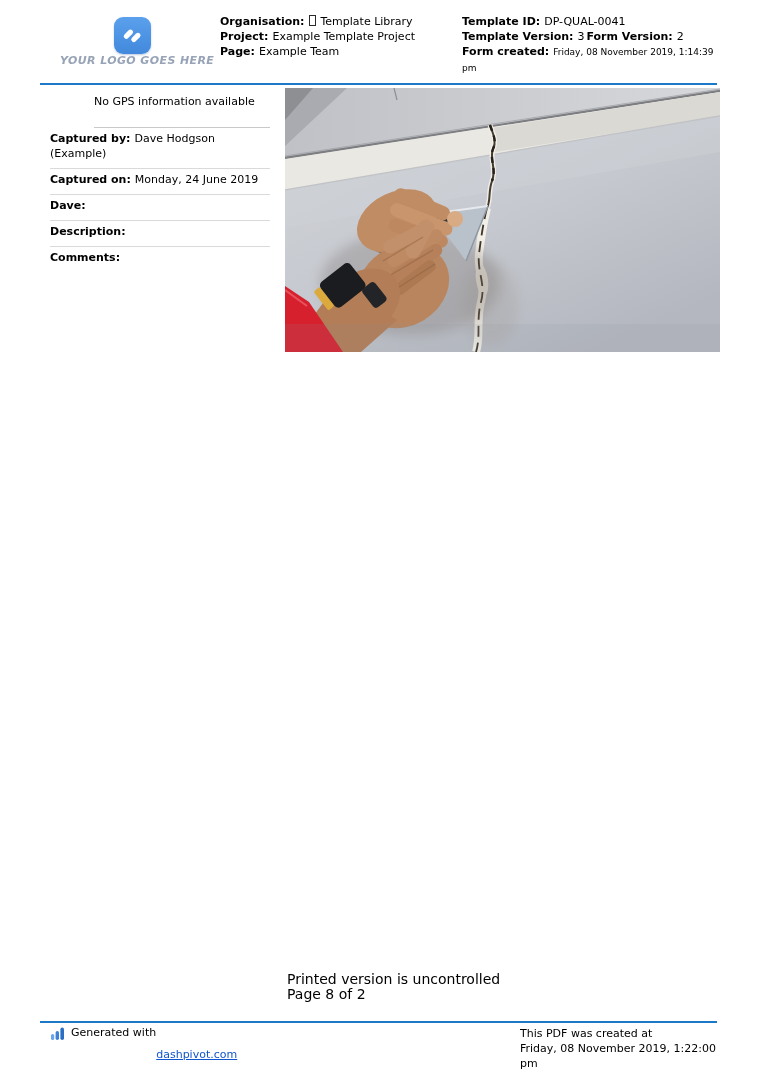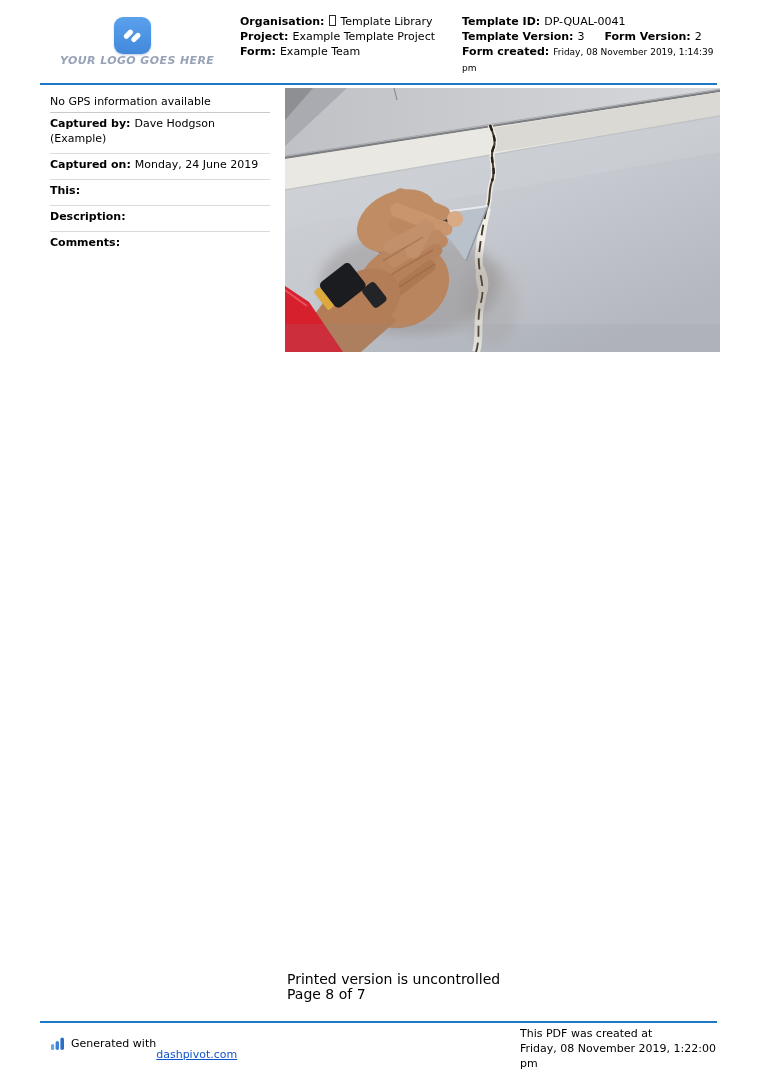--- a/index.html
+++ b/index.html
@@ -10,44 +10,44 @@
   
   .logo-wrap { position:absolute; left:50px; top:17px; display:flex; align-items:center;flex-direction:column; }
   .logo-icon { width:37px; height:37px; border-radius:9px;
                background:linear-gradient(180deg,#5aa0ec 0%,#4289dd 100%);
                box-shadow:0 1px 2px rgba(60,100,160,.35);
                display:flex; align-items:center; justify-content:center; }
   .logo-text { margin-left:10px; font-size:11px; font-weight:bold; font-style:italic;
                color:#97a3b6; letter-spacing:.4px; }
 
   .hdr-col { position:absolute; top:14px; font-size:11px; line-height:15px; }
-  .hdr-mid { left:240px; width:230px; }
+  .hdr-mid { left:220px; width:230px; }
   .hdr-right { left:462px; width:262px; }
   .lbl { font-weight:bold; margin-right:4px; }
-  .pair + .pair { margin-left:20px; }
+  .pair + .pair { margin-left:2px; }
   .small-val { font-size:9px; }
   .glyph-box { display:inline-block; width:7px; height:11px; border:1px solid #2b2b2b;
                vertical-align:-1px; margin:0 4px 0 1px; }
 
   .rule { position:absolute; left:40px; width:677px; height:2px; background:#1e78c8; }
   .rule-top { top:83px; }
   .rule-bottom { top:1021px; }
 
   
   .meta { position:absolute; left:50px; top:92px; width:220px; font-size:11px; line-height:15px; }
   .meta-row { padding:3px 0 7px; border-bottom:1px solid #dadada; }
-  .meta-row:first-child { padding-top:2px; padding-bottom:3px; border-color:#c9c9c9; }
+  .meta-row:first-child { padding-top:2px; padding-bottom:18px; border-color:#c9c9c9;margin-left:44px; }
   .meta-row:last-child { border-bottom:none; }
 
   
   .photo { position:absolute; left:285px; top:88px; width:435px; height:264px; overflow:hidden; }
   .photo svg { display:block; }
 
   
-  .footer-left { position:absolute; left:50px; top:1026px; display:flex; align-items:center;
+  .footer-left { position:absolute; left:50px; top:1026px; display:flex; 
                  font-size:11px; }
   .footer-left svg { margin-right:6px; }
   .link { color:#1155cc; text-decoration:underline; cursor:pointer;margin-top:22px; }
   .footer-mid { position:absolute; left:287px; top:972px; font-size:14px; line-height:15px; }
   .footer-right { position:absolute; left:520px; top:1026px; width:212px;
                   font-size:11px; line-height:15px; }
 </style>
 </head>
 <body>
 
@@ -66,21 +66,21 @@
   </div>
 
   <div class="hdr-col hdr-mid">
     <div>
       <b class="lbl">Organisation:</b><span class="glyph-box"></span><span>Template Library</span>
     </div>
     <div>
       <b class="lbl">Project:</b><span>Example Template Project</span>
     </div>
     <div>
-      <b class="lbl">Form:</b><span>Example Team</span>
+      <b class="lbl">Page:</b><span>Example Team</span>
     </div>
   </div>
 
   <div class="hdr-col hdr-right">
     <div>
       <b class="lbl">Template ID:</b><span>DP-QUAL-0041</span>
     </div>
     <div>
       <span class="pair"><b class="lbl">Template Version:</b><span>3</span></span><span class="pair"><b class="lbl">Form Version:</b><span>2</span></span>
     </div>
@@ -93,21 +93,21 @@
 
   <div class="meta">
     <div class="meta-row">No GPS information available</div>
     <div class="meta-row">
       <b class="lbl">Captured by:</b><span>Dave Hodgson (Example)</span>
     </div>
     <div class="meta-row">
       <b class="lbl">Captured on:</b><span>Monday, 24 June 2019</span>
     </div>
     <div class="meta-row">
-      <b class="lbl">This:</b>
+      <b class="lbl">Dave:</b>
     </div>
     <div class="meta-row">
       <b class="lbl">Description:</b>
     </div>
     <div class="meta-row">
       <b class="lbl">Comments:</b>
     </div>
   </div>
 
   <div class="photo" role="img" aria-label="Hand holding a scraper tool against a cracked plaster wall">
@@ -220,21 +220,21 @@
       <rect x="1" y="8" width="3.2" height="6" rx="1.6" fill="#6aa5e8"></rect>
       <rect x="5.6" y="5" width="3.4" height="9" rx="1.7" fill="#3b82d4"></rect>
       <rect x="10.4" y="1.5" width="3.6" height="12.5" rx="1.8" fill="#2a6fc4"></rect>
     </svg>
     <span>Generated with </span>
     <a class="link">dashpivot.com</a>
   </div>
 
   <div class="footer-mid">
     <div>Printed version is uncontrolled</div>
-    <div>Page 8 of 7</div>
+    <div>Page 8 of 2</div>
   </div>
 
   <div class="footer-right">
     <div>This PDF was created at</div>
     <div>Friday, 08 November 2019, 1:22:00 pm</div>
   </div>
 
 </div>
 
 </body></html>

